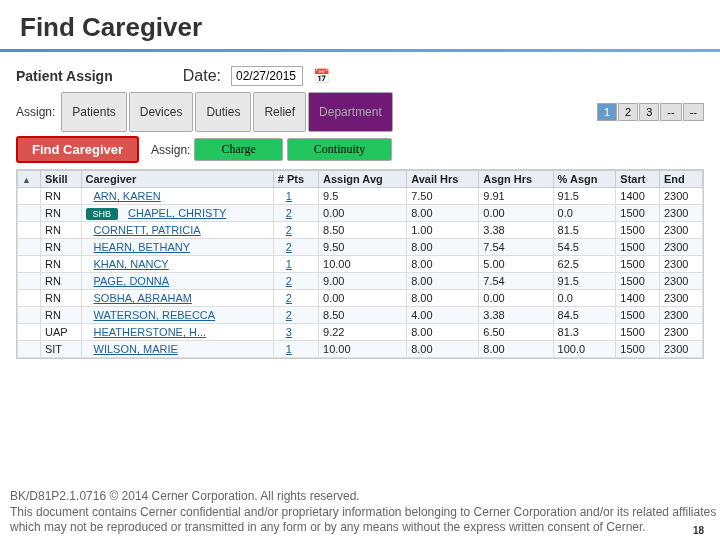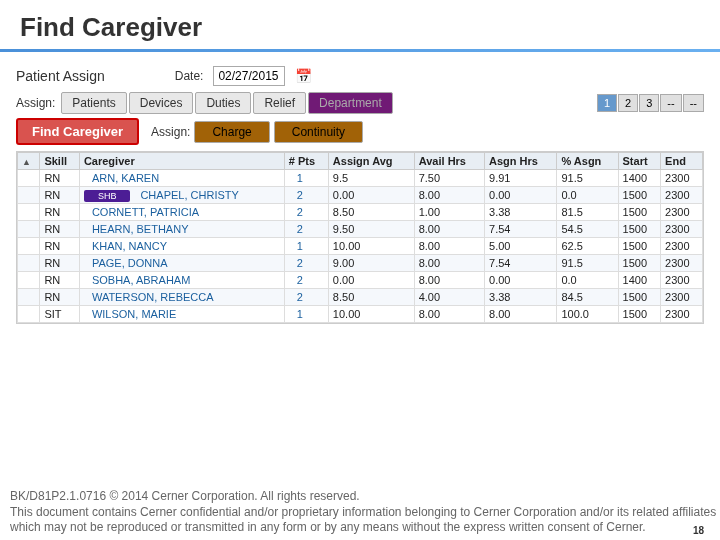--- a/index.html
+++ b/index.html
@@ -27,25 +27,25 @@
       padding: 6px 16px;
     }
     .patient-assign-header {
       display: flex;
       align-items: center;
       gap: 10px;
       margin-bottom: 6px;
     }
     .patient-assign-label {
       font-size: 14px;
-      font-weight: normal;
+      font-weight: bold;
       color: #333;
     }
     .date-label {
-      font-size: 12px;
+      font-size: 16px;
       color: #333;
       margin-left: 60px;
     }
     .date-input {
       border: 1px solid #aaa;
       padding: 2px 4px;
       font-size: 12px;
       width: 72px;
     }
     .calendar-icon {
@@ -60,21 +60,21 @@
       margin-bottom: 4px;
     }
     .assign-label-small {
       font-size: 12px;
       color: #333;
       margin-right: 4px;
     }
     .tab-btn {
       border: 1px solid #aaa;
       background: #e8e8e8;
-      padding: 3px 10px;
+      padding: 12px 10px;
       font-size: 12px;
       cursor: pointer;
       color: #333;
       border-radius: 2px;
     }
     .tab-btn.department {
       color: #aaa;
       background: #701a75;
     }
     .number-tabs {
@@ -111,25 +111,26 @@
       cursor: pointer;
       border-radius: 3px;
     }
     .assign2-label {
       font-size: 12px;
       color: #333;
       margin-left: 8px;
     }
     .charge-btn, .continuity-btn {
       border: 1px solid #aaa;
-      background: #a16207;
-      padding: 3px 17px;
+      background: #22c55e;
+      padding: 3px 26px;
       font-size: 12px;
       cursor: pointer;
       border-radius: 2px;
+      font-family: Liberation Serif, serif;
     }
     .table-container {
       border: 1px solid #ccc;
       overflow: auto;
       max-height: 320px;
     }
     table {
       width: 100%;
       border-collapse: collapse;
       font-size: 11px;
@@ -153,27 +154,28 @@
     }
     tbody td {
       border: 1px solid #ddd;
       padding: 2px 4px;
       white-space: nowrap;
       color: #222;
     }
     .link-cell {
       color: #1a5f9e;
       cursor: pointer;
+      text-decoration: underline;
       margin-left: 8px;
     }
     .badge {
-      background: #4c1d95;
+      background: #0f766e;
       color: #fff;
       font-size: 9px;
-      padding: 1px 14px;
+      padding: 1px 7px;
       border-radius: 2px;
       margin-right: 2px;
     }
     .footer-text {
       position: absolute;
       bottom: 4px;
       left: 10px;
       font-size: 12px;
       color: #666;
       line-height: 1.3;
@@ -337,20 +339,32 @@
             <td><span class="link-cell">2</span></td>
             <td>8.50</td>
             <td>4.00</td>
             <td>3.38</td>
             <td>84.5</td>
             <td>1500</td>
             <td>2300</td>
           </tr>
           <tr>
             <td></td>
+            <td>UAP</td>
+            <td><span class="link-cell">HEATHERSTONE, H...</span></td>
+            <td><span class="link-cell">3</span></td>
+            <td>9.22</td>
+            <td>8.00</td>
+            <td>6.50</td>
+            <td>81.3</td>
+            <td>1500</td>
+            <td>2300</td>
+          </tr>
+          <tr>
+            <td></td>
             <td>SIT</td>
             <td><span class="link-cell">WILSON, MARIE</span></td>
             <td><span class="link-cell">1</span></td>
             <td>10.00</td>
             <td>8.00</td>
             <td>8.00</td>
             <td>100.0</td>
             <td>1500</td>
             <td>2300</td>
           </tr>

